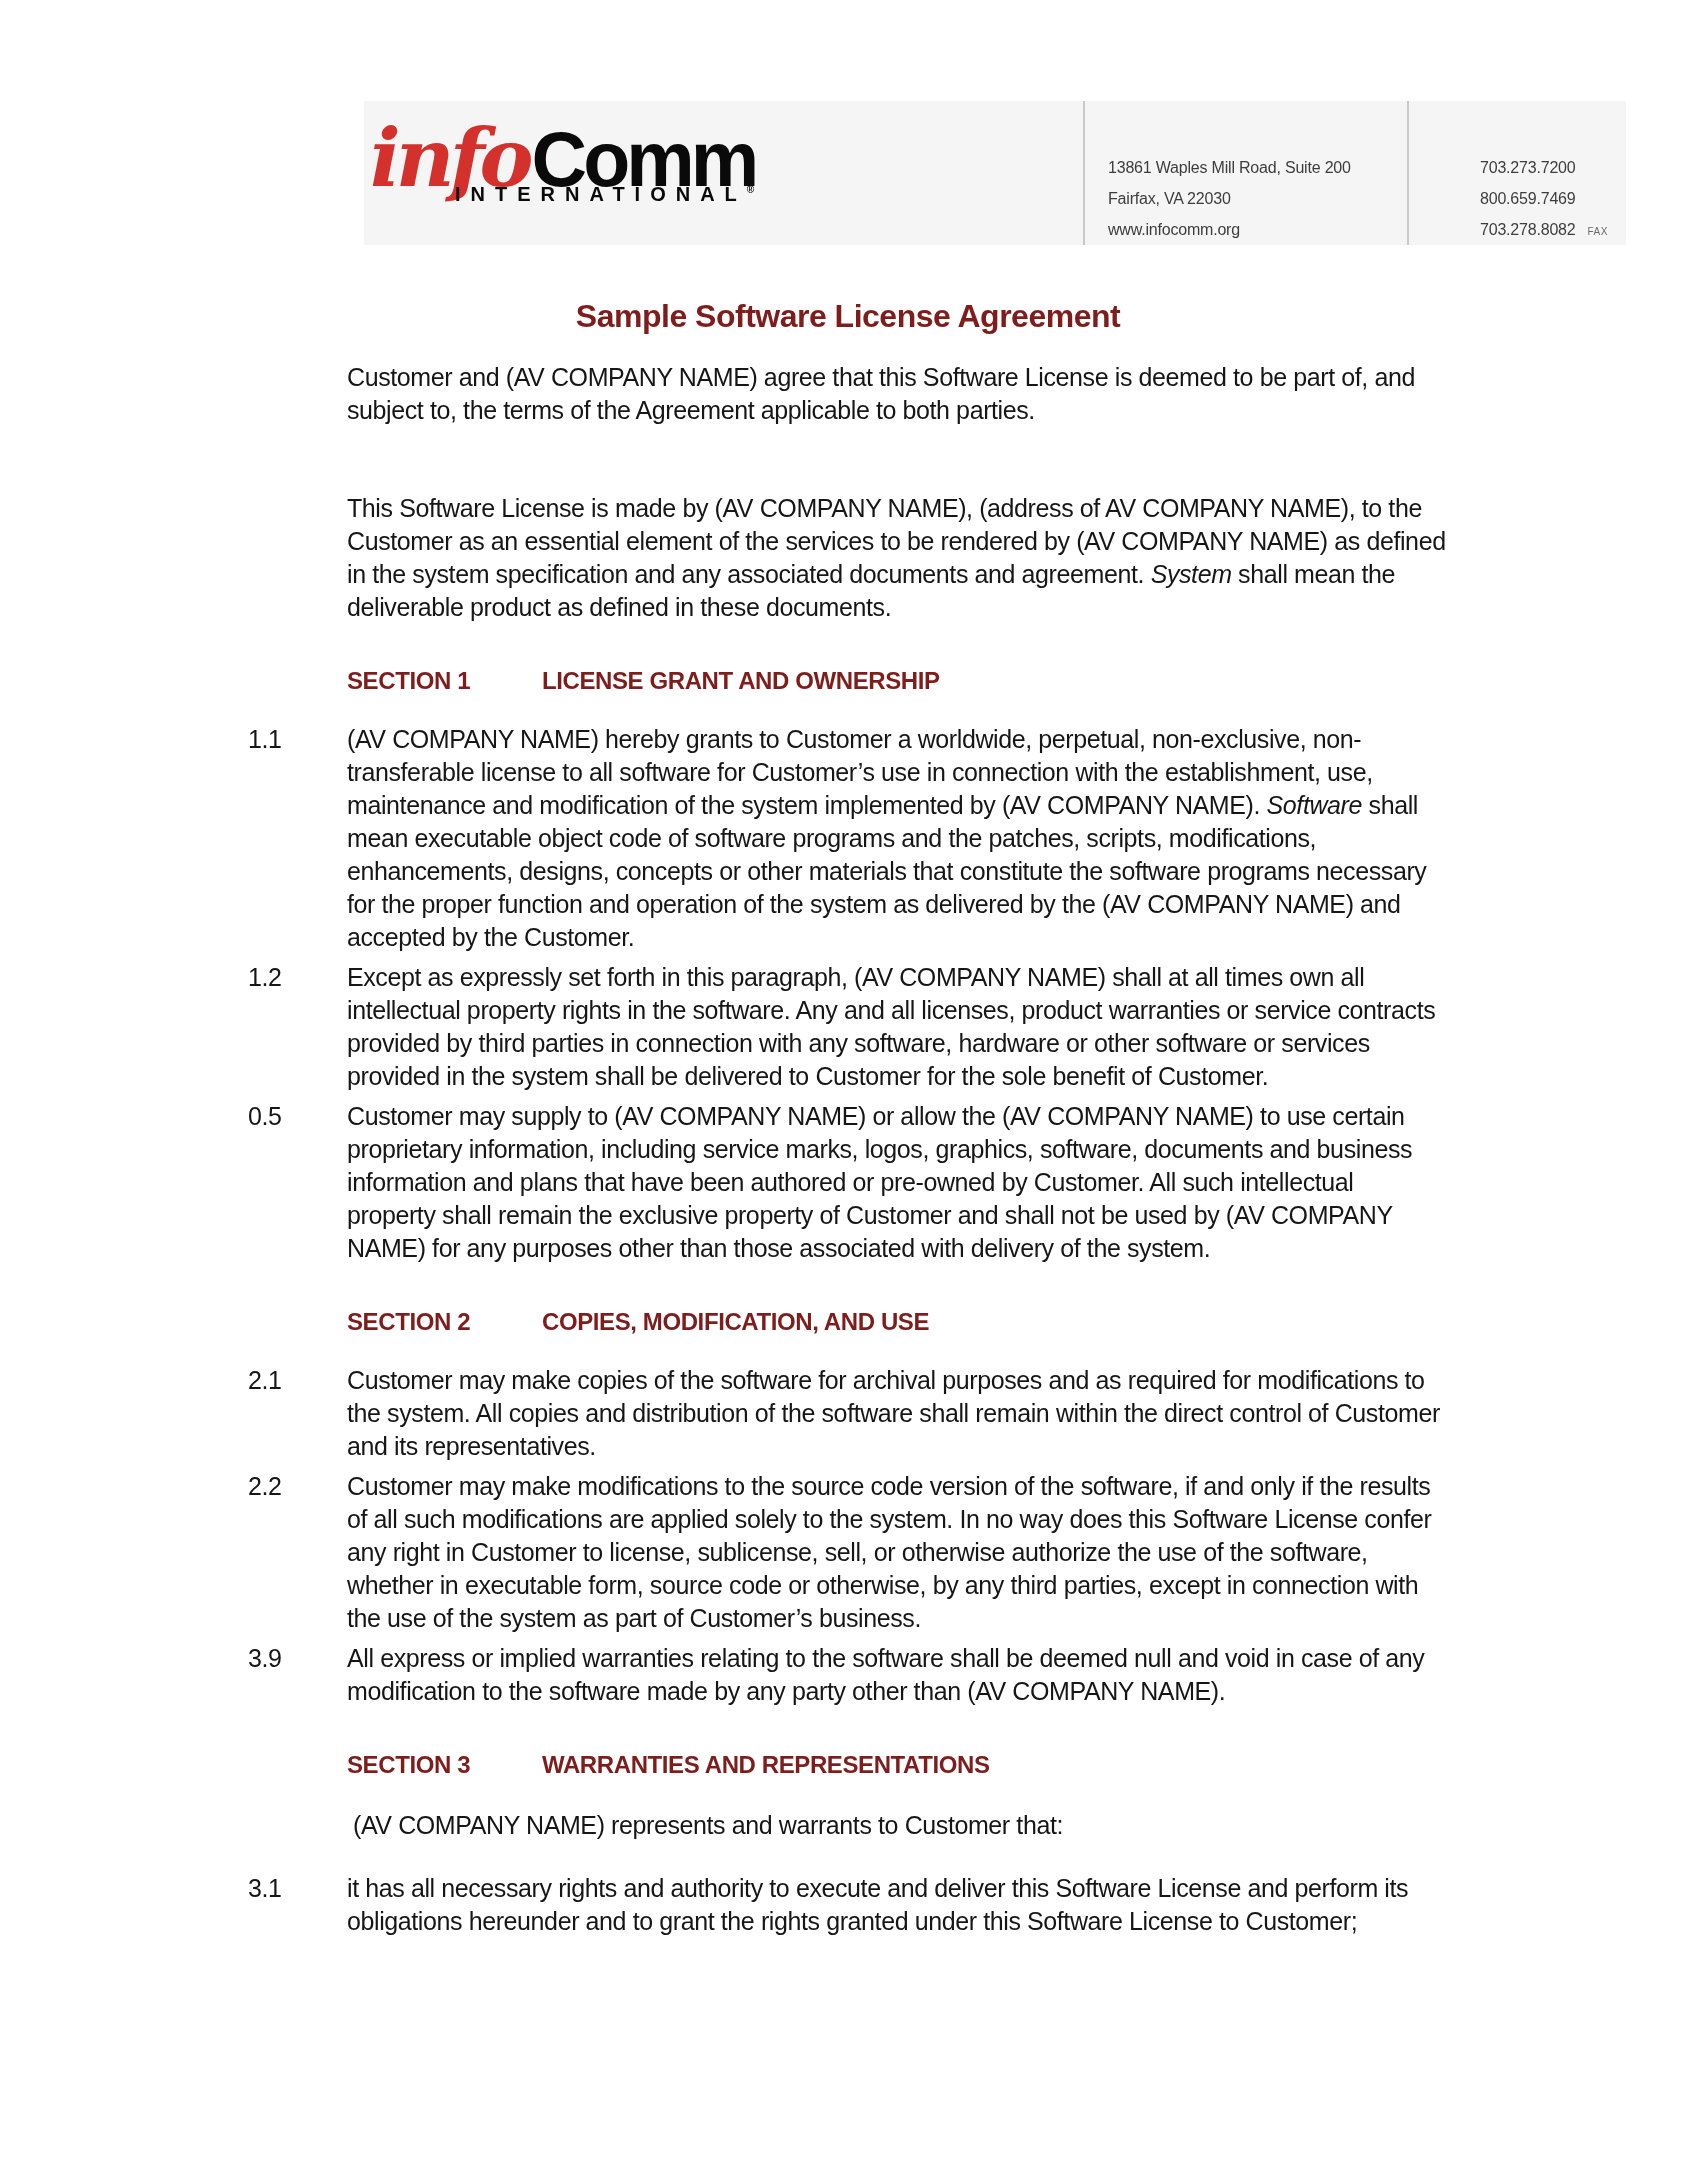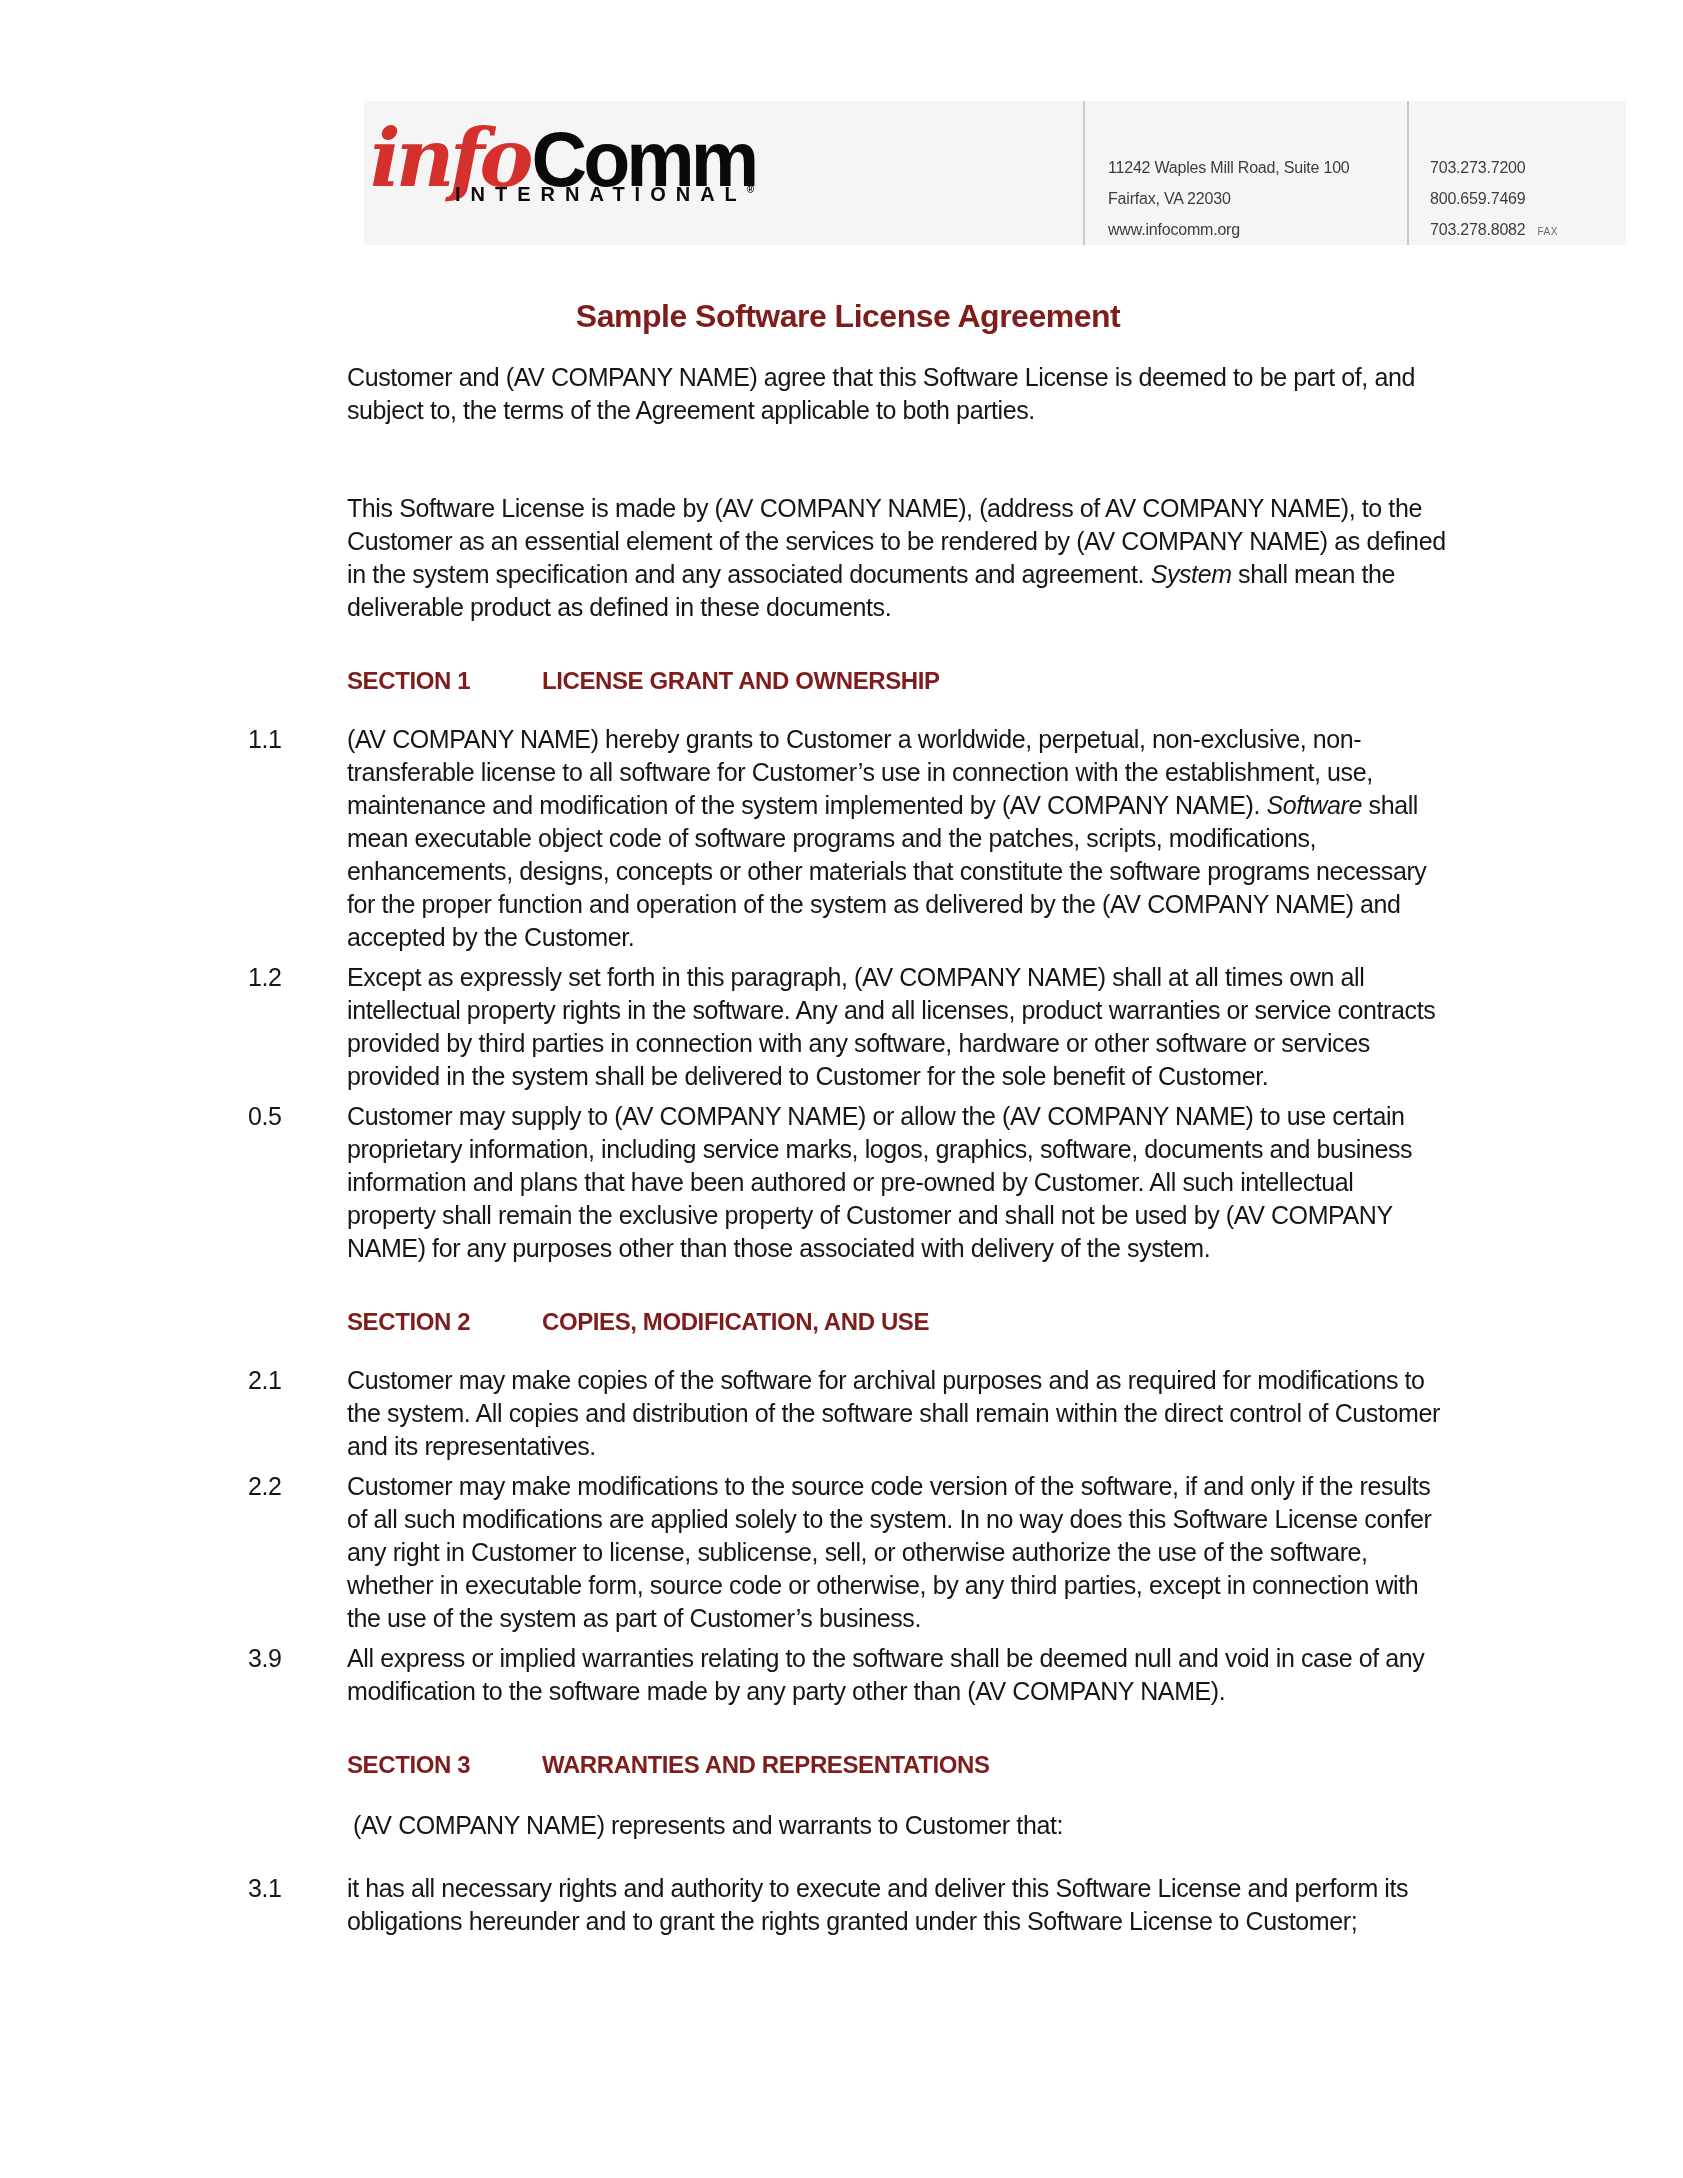--- a/index.html
+++ b/index.html
@@ -47,21 +47,21 @@
   .logo-intl .reg{font-size:10px;letter-spacing:0;vertical-align:super;}
   .lh-divider{position:absolute;top:0;bottom:0;width:2px;background:var(--divider);}
   .lh-divider.d1{left:719px;}
   .lh-divider.d2{left:1043px;}
   .lh-col{
     position:absolute;top:51px;
     font-size:16px;line-height:31px;color:var(--hdr-ink);
     letter-spacing:-0.2px;
   }
   .lh-address{left:744px;}
-  .lh-phones{left:1066px;}
+  .lh-phones{left:1116px;}
   .fax{font-size:10px;color:#6a6a6a;margin-left:12px;letter-spacing:0.5px;}
 
   
   .content{
     position:absolute;left:248px;top:297px;width:1200px;
     font-size:25px;line-height:33px;letter-spacing:-0.4px;
   }
   .doc-title{
     margin:0;font-size:32px;line-height:38px;font-weight:700;
     text-align:center;color:#7f1d1d;letter-spacing:-0.5px;
@@ -90,21 +90,21 @@
         <span class="logo-info">info</span><span class="logo-comm">Comm</span>
       </div>
       <div class="logo-intl">
         <span>INTERNATIONAL</span><span class="reg">®</span>
       </div>
     </div>
 
     <div class="lh-divider d1"></div>
 
     <div class="lh-col lh-address">
-      <div>11242 Waples Mill Road, Suite 100</div>
+      <div>13861 Waples Mill Road, Suite 200</div>
       <div>Fairfax, VA 22030</div>
       <div>www.infocomm.org</div>
     </div>
 
     <div class="lh-divider d2"></div>
 
     <div class="lh-col lh-phones">
       <div>703.273.7200</div>
       <div>800.659.7469</div>
       <div>

